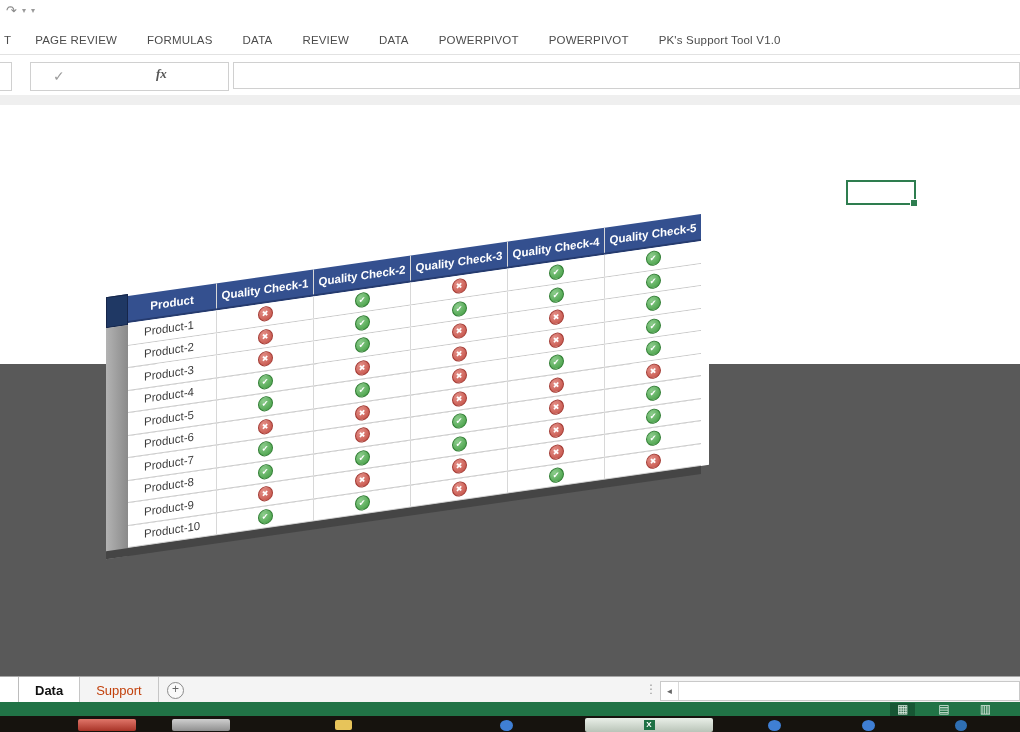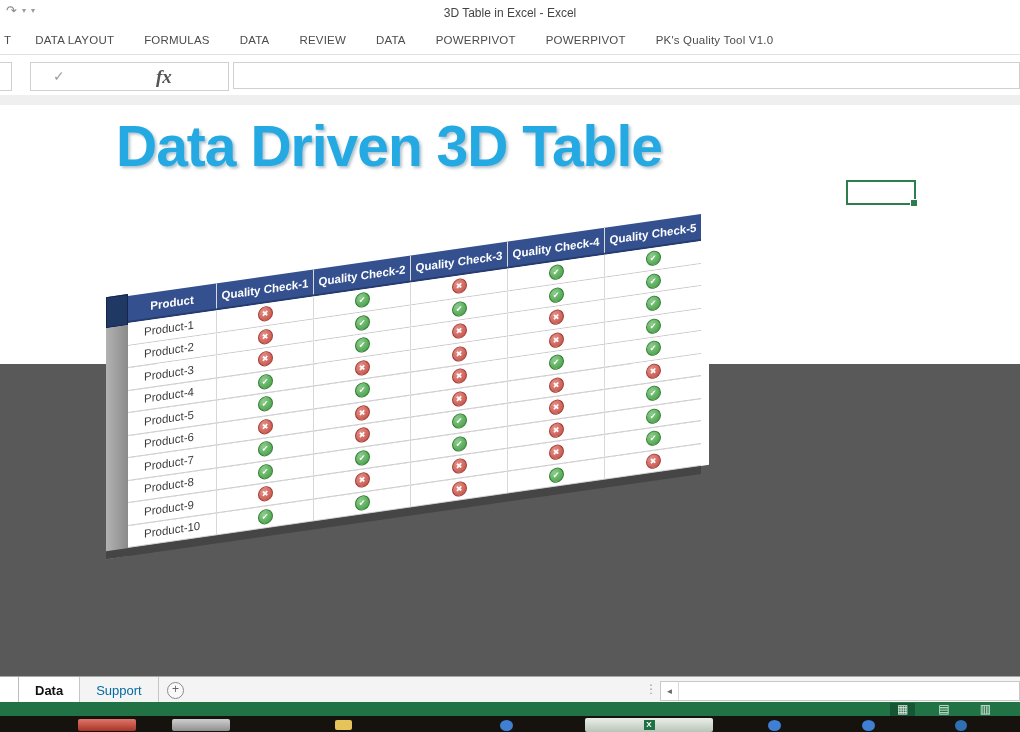--- a/index.html
+++ b/index.html
@@ -15,21 +15,21 @@
   
   .ribbonbar{position:absolute;left:0;top:26px;width:100%;height:28px;background:#fff;border-bottom:1px solid #e2e2e2;}
   .rtabs{display:flex;align-items:center;height:100%;padding-left:2px;}
   .rtab{font-size:11.5px;color:#4c4c4c;padding:0 15px;white-space:nowrap;letter-spacing:.2px;}
   .rtab:first-child{padding:0 9px 0 2px;}
   
   .fbar{position:absolute;left:0;top:55px;width:100%;height:40px;background:#fff;}
   .nbox-stub{position:absolute;left:-30px;top:7px;width:40px;height:27px;border:1px solid #d0d0d0;background:#fff;}
   .fxbox{position:absolute;left:30px;top:7px;width:197px;height:27px;border:1px solid #d0d0d0;background:#fff;}
   .enter-g{position:absolute;left:22px;top:5px;color:#9b9b9b;font-size:14px;}
-  .fx-g{position:absolute;left:125px;top:3px;color:#555;font-size:19px;font-style:italic;font-weight:bold;font-family:"Liberation Serif",serif;}
+  .fx-g{position:absolute;left:125px;top:3px;color:#555;font-size:13px;font-style:italic;font-weight:bold;font-family:"Liberation Serif",serif;}
   .finput{position:absolute;left:233px;top:7px;right:0;height:27px;border:1px solid #d0d0d0;background:#fff;font-size:12px;color:#333;padding:5px 6px;box-sizing:border-box;}
   .prebar{position:absolute;left:0;top:95px;width:100%;height:10px;background:#efefef;border-bottom:1px solid #d6d6d6;}
   
   .sheet{position:absolute;left:0;top:105px;width:1020px;height:571px;background:#fff;overflow:hidden;}
   .darkzone{position:absolute;left:0;top:259px;width:100%;height:312px;background:#595959;}
   .sheet-title{position:absolute;left:116px;top:8px;font-size:57px;font-weight:bold;color:#25a9e2;letter-spacing:-1px;
     text-shadow:2px 2px 3px rgba(30,80,110,.35);}
   .selcell{position:absolute;left:846px;top:75px;width:66px;height:21px;border:2px solid #2e7d4f;background:transparent;}
   .selcell .handle{position:absolute;right:-4px;bottom:-4px;width:6px;height:6px;background:#2e7d4f;border:1px solid #fff;}
   
@@ -47,21 +47,21 @@
   .mark.pass{background:radial-gradient(circle at 35% 30%,#8ccc8c,#3f9b3f);border:1px solid #2f7d32;}
   .mark.fail{background:radial-gradient(circle at 35% 30%,#e49088,#c14b41);border:1px solid #a33a33;}
   .slab-corner{position:absolute;left:-22px;top:-2px;width:22px;height:31px;background:#1f3864;border:1px solid #16264a;box-sizing:border-box;}
   .slab-left{position:absolute;left:-22px;top:29px;width:22px;height:231px;background:linear-gradient(to right,#b3b3b3,#8a8a8a);}
   .slab-bottom{position:absolute;left:-22px;top:252px;width:595px;height:8px;background:#454545;}
   .edge-right{position:absolute;right:-8px;top:0;width:8px;height:252px;background:#fff;}
   
   .tabbar{position:absolute;left:0;top:676px;width:100%;height:26px;background:#f4f4f4;border-top:1px solid #a6a6a6;box-sizing:border-box;}
   .tab-stub{position:absolute;left:0;top:0;width:18px;height:26px;background:#fff;border-right:1px solid #bcbcbc;}
   .sheettabs{position:absolute;left:19px;top:0;height:26px;display:flex;align-items:stretch;}
-  .stab{padding:0 16px;display:flex;align-items:center;font-size:13px;color:#0369a1;border-right:1px solid #c6c6c6;background:transparent;}
+  .stab{padding:0 16px;display:flex;align-items:center;font-size:13px;color:#c2410c;border-right:1px solid #c6c6c6;background:transparent;}
   .stab.active{color:#111;font-weight:bold;background:#fff;}
   .addsheet{position:absolute;left:167px;top:5px;width:15px;height:15px;border:1px solid #8b8b8b;border-radius:50%;
     color:#666;font-size:12px;line-height:13px;text-align:center;background:#f9f9f9;}
   .tab-dots{position:absolute;left:645px;top:5px;color:#999;font-size:12px;letter-spacing:1px;}
   .hscroll{position:absolute;left:660px;top:4px;right:0;height:18px;border:1px solid #c9c9c9;background:#fff;display:flex;}
   .hscroll .arrow{width:17px;border-right:1px solid #d9d9d9;display:flex;align-items:center;justify-content:center;color:#666;font-size:8px;}
   .hscroll .track{flex:1;background:#fff;}
   
   .statusbar{position:absolute;left:0;top:702px;width:100%;height:14px;background:#217346;}
   .viewicons{position:absolute;right:22px;top:0;height:14px;display:flex;gap:16px;align-items:center;}
@@ -80,50 +80,48 @@
 </style>
 </head>
 <body>
 
 <div class="titlebar">
   <div class="qat">
     <span>↷</span>
     <span class="small">▾</span>
     <span class="small">▾</span>
   </div>
-  <div class="wintitle">3D Table in Excel - Excel</div>
 </div>
 
 <div class="ribbonbar">
   <div class="rtabs">
       <span class="rtab">T</span>
-      <span class="rtab">DATA LAYOUT</span>
+      <span class="rtab">PAGE REVIEW</span>
       <span class="rtab">FORMULAS</span>
       <span class="rtab">DATA</span>
       <span class="rtab">REVIEW</span>
       <span class="rtab">DATA</span>
       <span class="rtab">POWERPIVOT</span>
       <span class="rtab">POWERPIVOT</span>
-      <span class="rtab">PK's Quality Tool V1.0</span>
+      <span class="rtab">PK's Support Tool V1.0</span>
     </div>
 </div>
 
 <div class="fbar">
   <div class="nbox-stub"></div>
   <div class="fxbox">
     <span class="enter-g">✓</span>
     <span class="fx-g">fx</span>
   </div>
   <div class="finput"></div>
 </div>
 <div class="prebar"></div>
 
 <div class="sheet">
   <div class="darkzone"></div>
-  <div class="sheet-title">Data Driven 3D Table</div>
   <div class="selcell">
       <span class="handle"></span>
     </div>
 
   <div class="skewparent">
     <div id="table-main">
         <div class="t3d">
           <div class="trow thead">
             <div class="tcell c-prod">Product</div>
             <div class="tcell c-qc">Quality Check-1</div>

